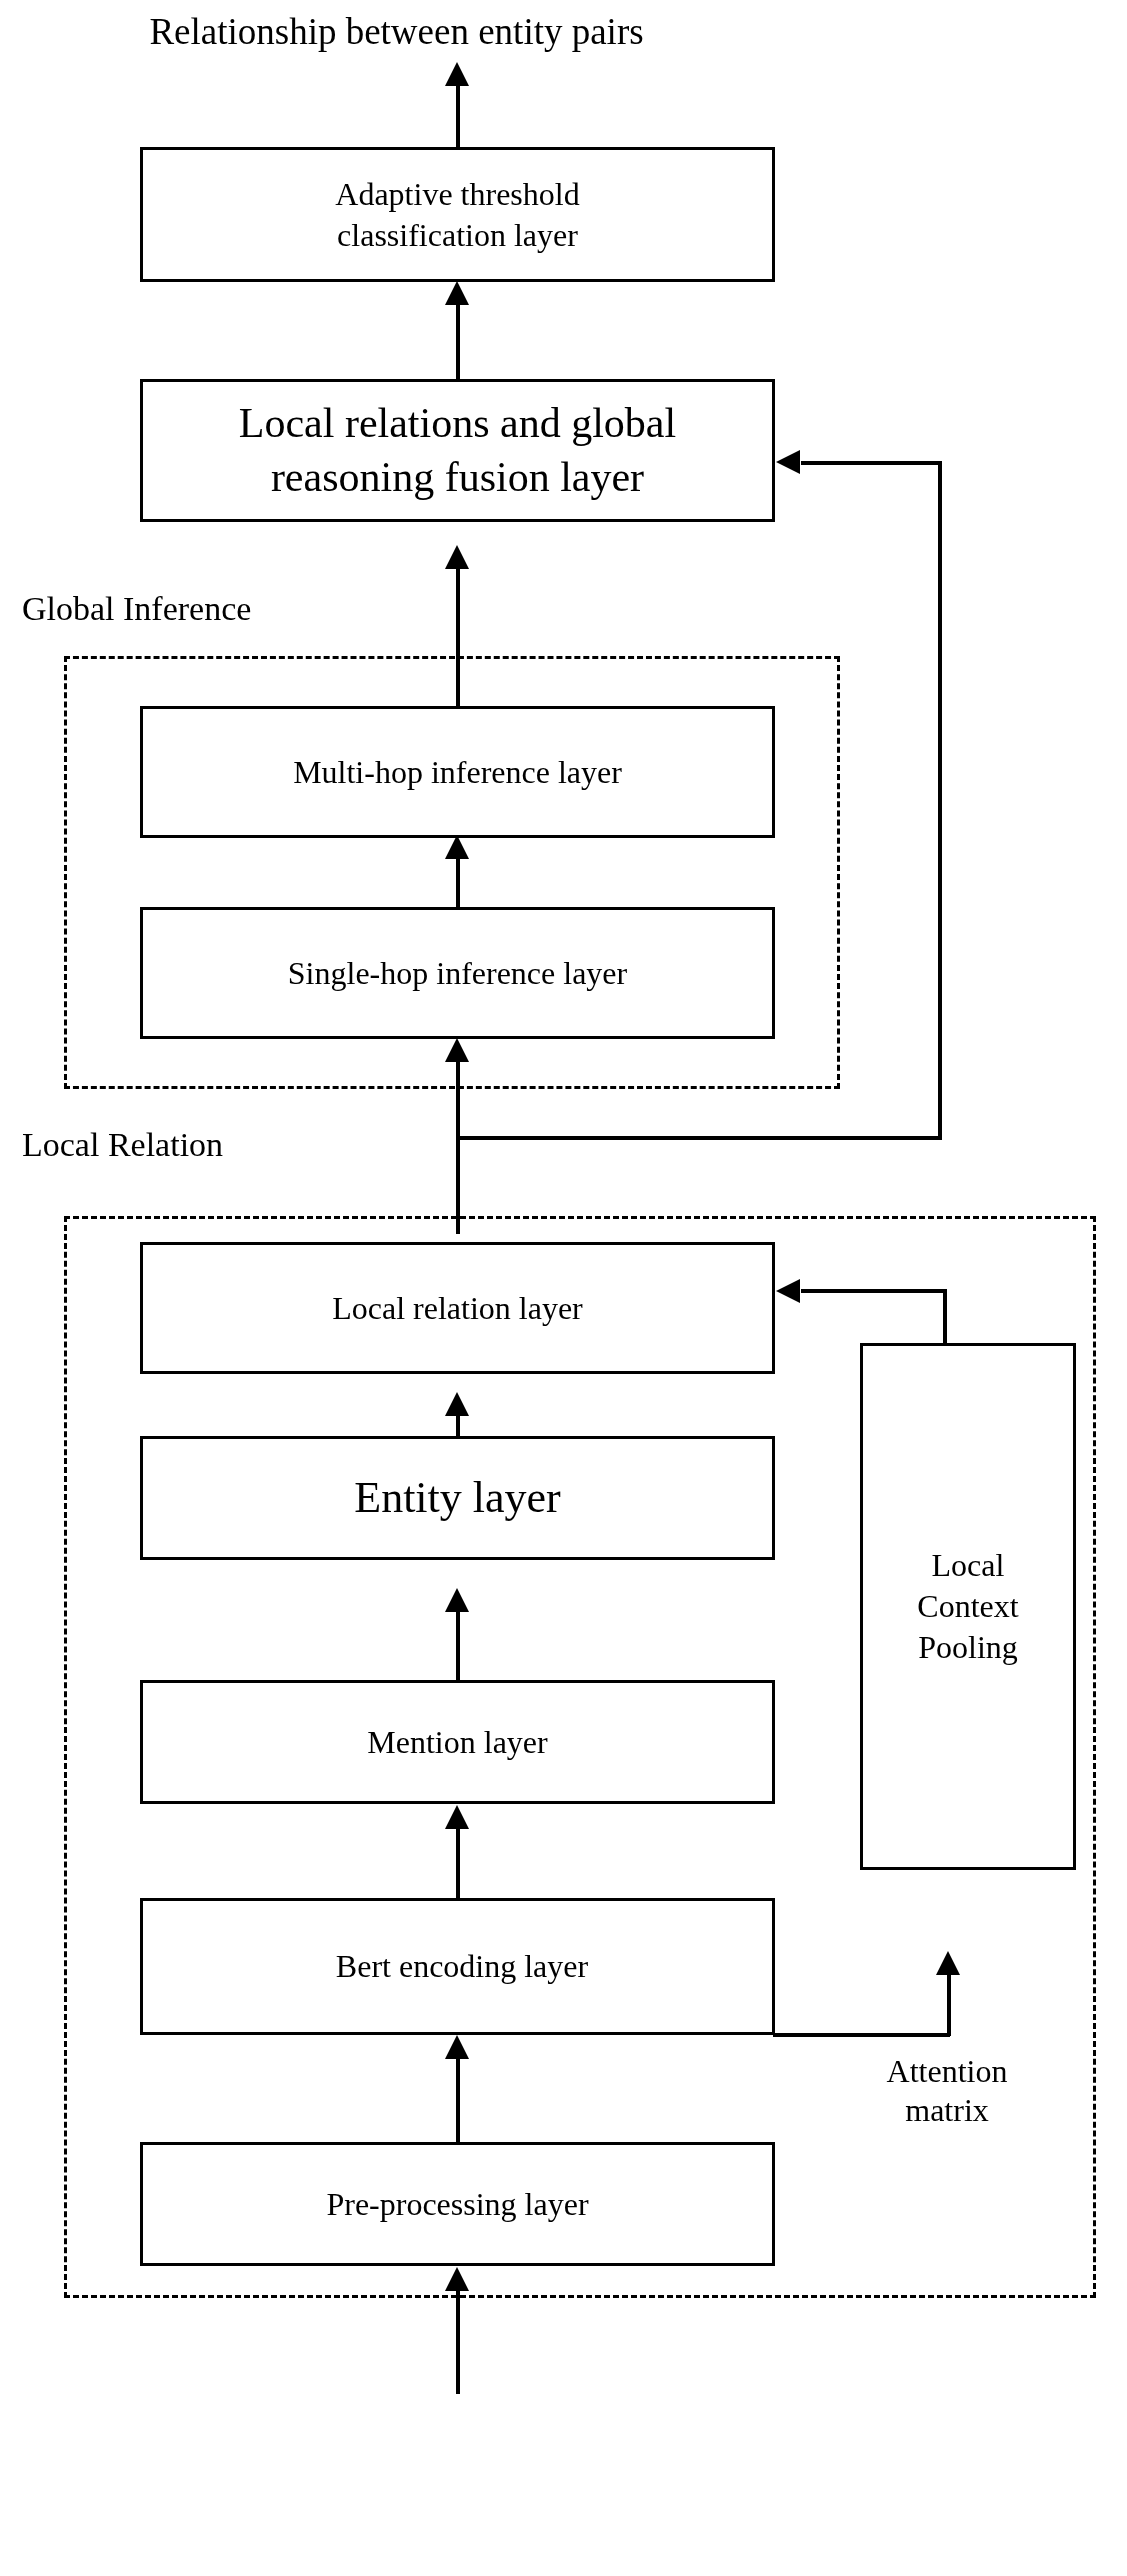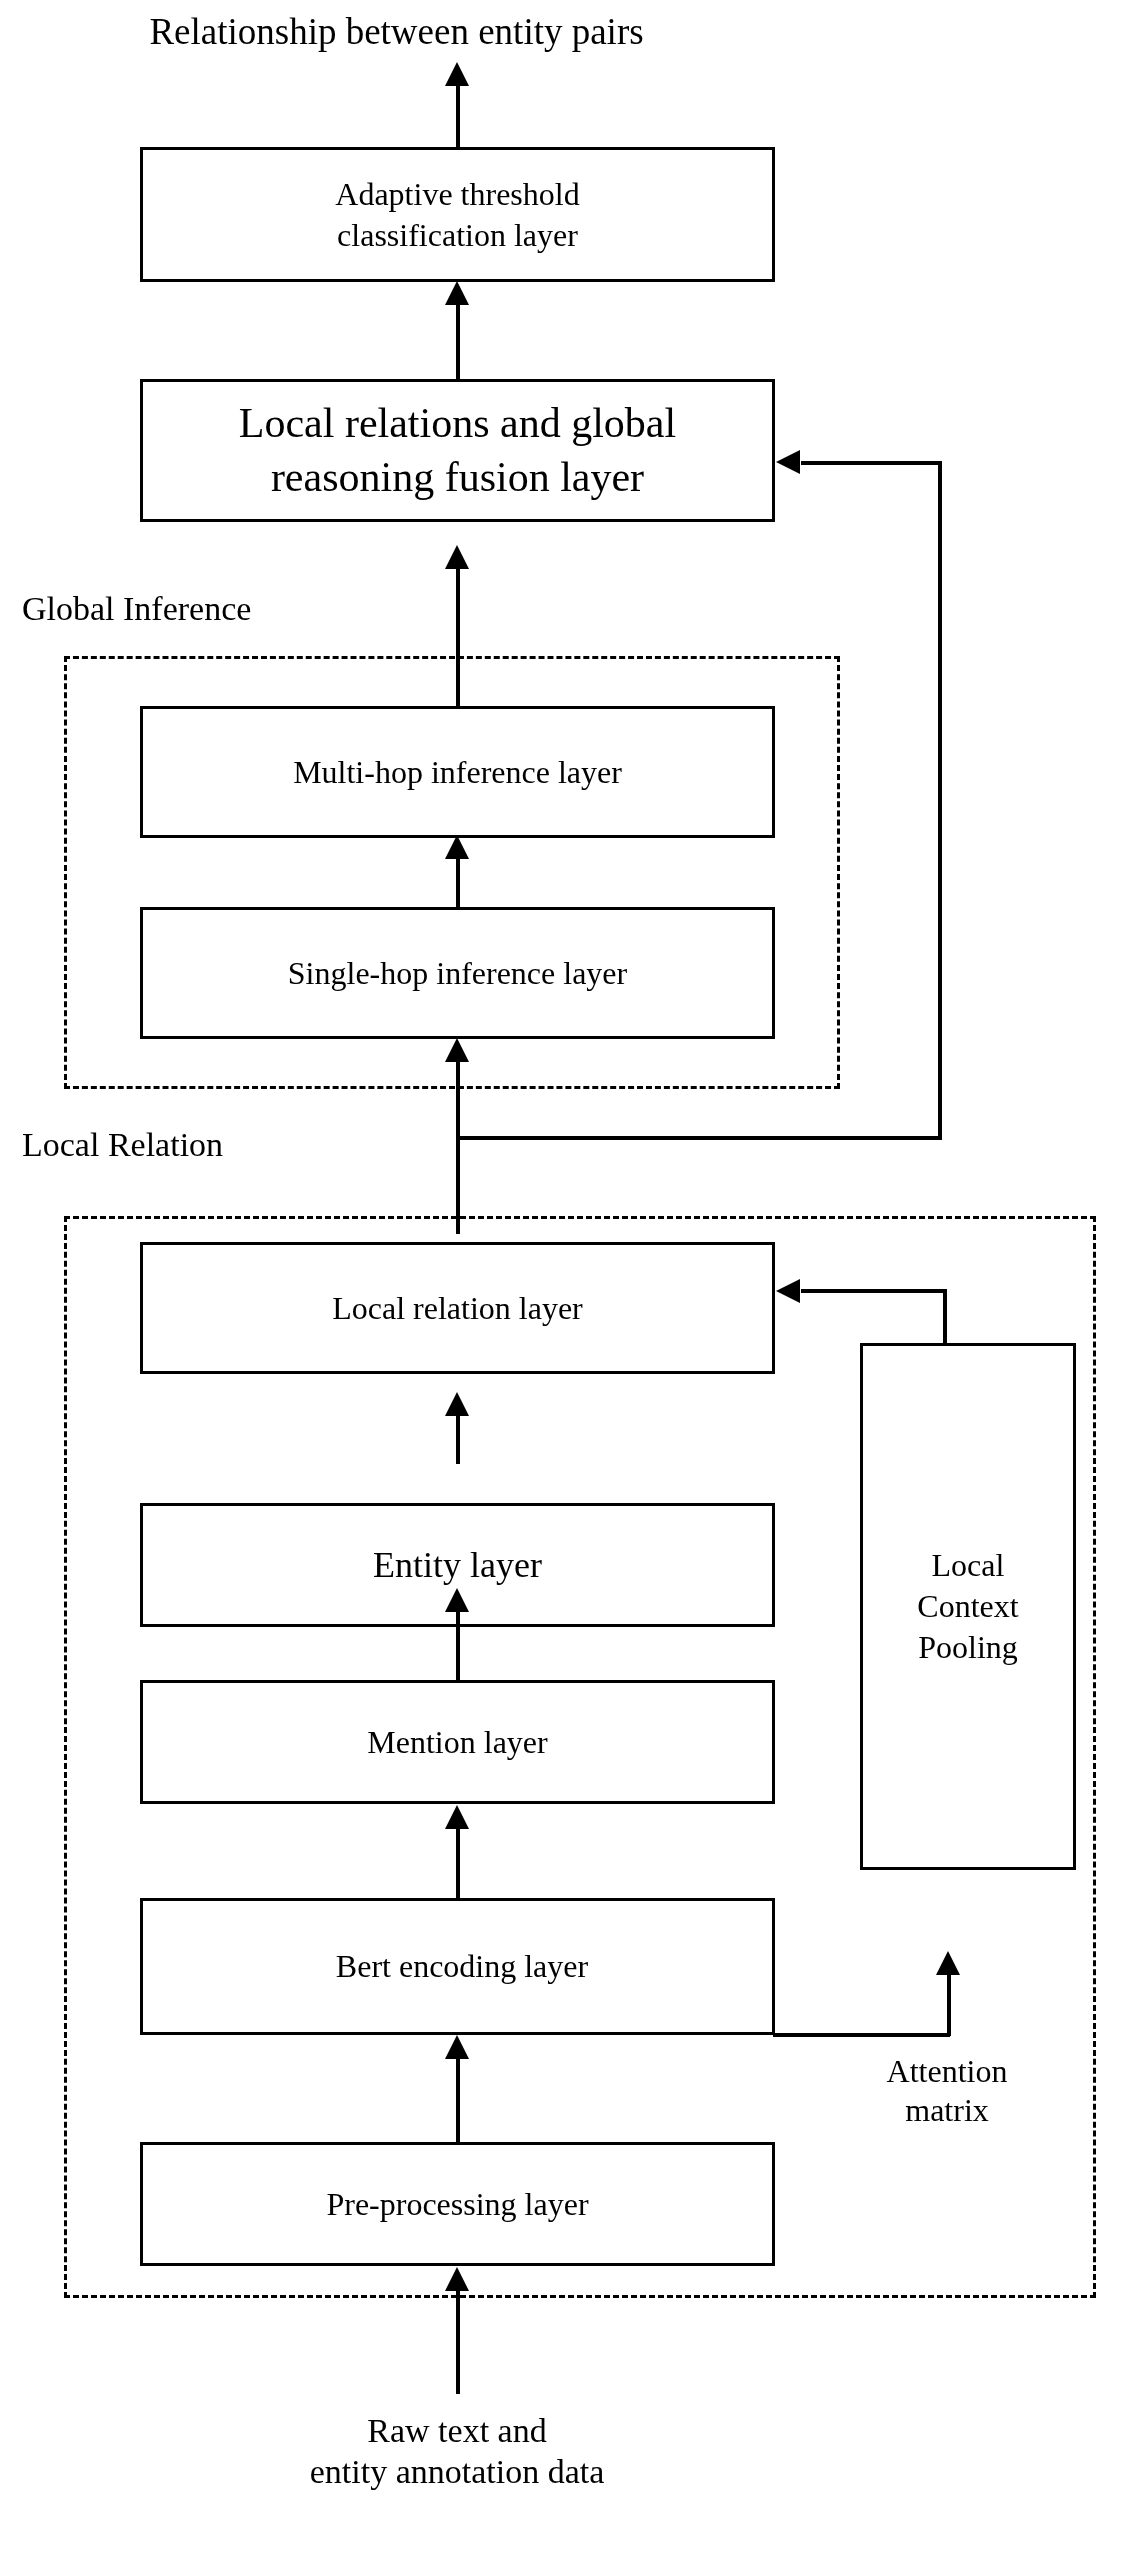--- a/index.html
+++ b/index.html
@@ -141,21 +141,21 @@
   <div class="hline" style="left:801px; top:1289px; width:146px;"></div>
   <div class="arrow-left" style="left:776px; top:1279px;"></div>
 
   <div class="sbox" style="left:840px; top:1343px; width:216px; height:527px; font-size:32px;margin-left:20px;">
     <span><span>Local</span><br><span>Context</span><br><span>Pooling</span></span>
   </div>
 
   <div class="vline" style="left:456px; top:1414px; height:50px;"></div>
   <div class="arrow-up" style="left:445px; top:1392px;"></div>
 
-  <div class="sbox" style="left:140px; top:1503px; width:635px; height:124px; font-size:36px;">
+  <div class="sbox" style="left:140px; top:1436px; width:635px; height:124px; font-size:44px;">
     <span>Entity layer</span>
   </div>
 
   <div class="vline" style="left:456px; top:1610px; height:71px;"></div>
   <div class="arrow-up" style="left:445px; top:1588px;"></div>
 
   <div class="sbox" style="left:140px; top:1680px; width:635px; height:124px; font-size:32px;">
     <span>Mention layer</span>
   </div>
 
@@ -176,16 +176,15 @@
   <div class="arrow-up" style="left:445px; top:2035px;"></div>
 
   <div class="sbox" style="left:140px; top:2142px; width:635px; height:124px; font-size:32px;">
     <span>Pre-processing layer</span>
   </div>
 
   <div class="vline" style="left:456px; top:2313px; height:81px;"></div>
   <div class="vline" style="left:456px; top:2289px; height:29px;"></div>
   <div class="arrow-up" style="left:445px; top:2267px;"></div>
 
-  <div class="ftext" style="left:135px; top:2410px; width:644px; font-size:34px;"><span>Raw text and</span><br><span>entity annotation data</span></div>
 
 </div>
 
 
 </body></html>

